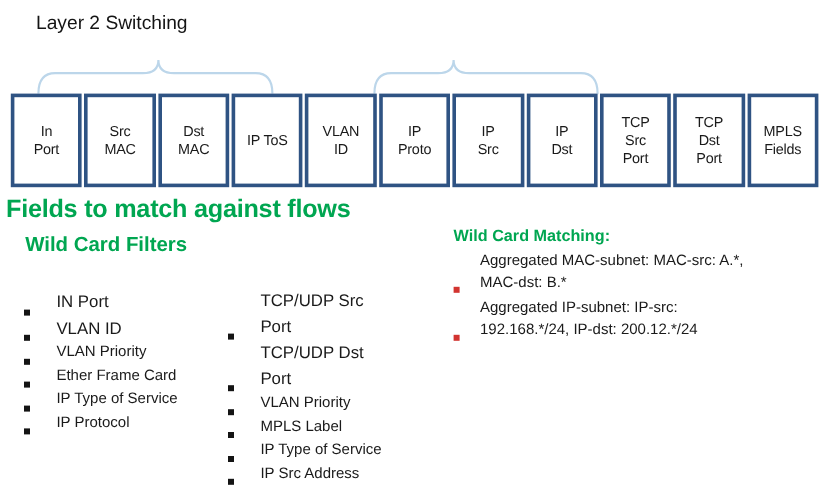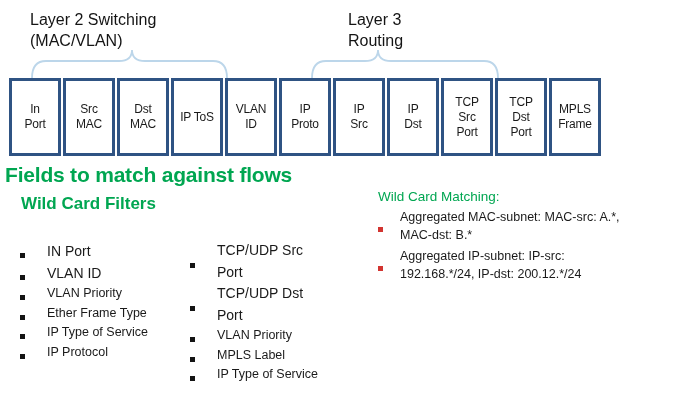--- a/index.html
+++ b/index.html
@@ -8,61 +8,56 @@
     font-family:"Liberation Sans",sans-serif;color:#1a1a1a;
   }
   
   .top-label{position:absolute;top:9px;font-size:16px;line-height:1.32;color:#141414;}
   .top-label-l2{left:30px;}
   .top-label-l3{left:348px;}
   
   .braces{position:absolute;left:0;top:0;width:689px;height:80px;}
   .braces path{stroke:var(--brace,#BCD6EA);stroke-width:1.8;fill:none;stroke-linecap:round;}
   
-  .fields-row{position:absolute;left:9px;top:78px;width:592px;height:78px;display:flex;gap:2px;}
+  .fields-row{position:absolute;left:9px;top:78px;width:673px;height:78px;display:flex;gap:2px;}
   .field-box{
     flex:1 1 0;border:3px solid var(--box-border,#2F5383);background:#fff;
     display:flex;align-items:center;justify-content:center;text-align:center;
   }
   .field-box span{font-size:12px;line-height:1.25;white-space:pre-line;letter-spacing:-.2px;}
   
   .main-heading{position:absolute;left:5px;top:163px;margin:0;font-size:21px;font-weight:bold;
     color:var(--heading-green,#00A651);letter-spacing:-.2px;}
   .sub-heading{position:absolute;left:21px;top:194px;margin:0;font-size:17px;font-weight:bold;
     color:var(--heading-green,#00A651);}
   
   ul.blist{list-style:none;margin:0;padding:0;}
-  ul.blist li{display:flex;align-items:center;}
+  ul.blist li{display:flex;align-items:flex-end;}
   .bullet{flex:0 0 auto;width:5px;height:5px;background:#141414;margin:8px 22px 0 0;}
   .list-left{position:absolute;left:20px;top:241px;width:165px;}
   .list-left li{font-size:12.5px;line-height:19.5px;}
   .list-left li.lg{font-size:14px;line-height:21.5px;}
   .list-mid{position:absolute;left:190px;top:240px;width:175px;}
   .list-mid li{font-size:12.5px;line-height:19.5px;}
   .list-mid li.lg{font-size:14px;line-height:21.5px;}
   .list-mid li span.txt{white-space:pre-line;}
   
   .wcm{position:absolute;left:378px;top:189px;width:305px;}
-  .wcm-heading{margin:0 0 4px 0;font-size:13.5px;font-weight:normal;color:var(--heading-green,#00A651);}
+  .wcm-heading{margin:0 0 4px 0;font-size:13.5px;font-weight:bold;color:var(--heading-green,#00A651);}
   .list-red li{font-size:12.5px;line-height:1.45;margin-bottom:3px;}
   .list-red .bullet{background:var(--bullet-red,#D23430);margin:6px 17px 0 0;}
   .list-red li span.txt{white-space:pre-line;}
 </style>
 </head>
 <body>
 
 <div class="slide">
 
   <div class="top-label top-label-l2">
     <div>Layer 2 Switching</div>
-    <div>(MAC/VLAN)</div>
-  </div>
-  <div class="top-label top-label-l3">
-    <div>Layer 3</div>
-    <div>Routing</div>
   </div>
 
   <svg class="braces" viewBox="0 0 689 80" aria-hidden="true">
     <path d="M 32 78 Q 32 61 46 61 L 119 61 Q 132 61 132 50 Q 132 61 145 61 L 213 61 Q 227 61 227 78"></path>
     <path d="M 312 78 Q 312 61 326 61 L 365 61 Q 378 61 378 50 Q 378 61 391 61 L 484 61 Q 498 61 498 78"></path>
   </svg>
 
   <div class="fields-row">
     <div class="field-box">
         <span>In
@@ -100,21 +95,21 @@
 Src
 Port</span>
       </div>
     <div class="field-box">
         <span>TCP
 Dst
 Port</span>
       </div>
     <div class="field-box">
         <span>MPLS
-Frame</span>
+Fields</span>
       </div>
   </div>
 
   <h1 class="main-heading">Fields to match against flows</h1>
   <h2 class="sub-heading">Wild Card Filters</h2>
 
   <ul class="blist list-left">
     <li class="lg">
         <span class="bullet"></span>
         <span class="txt">IN Port</span>
@@ -122,21 +117,21 @@
     <li class="lg">
         <span class="bullet"></span>
         <span class="txt">VLAN ID</span>
       </li>
     <li>
         <span class="bullet"></span>
         <span class="txt">VLAN Priority</span>
       </li>
     <li>
         <span class="bullet"></span>
-        <span class="txt">Ether Frame Type</span>
+        <span class="txt">Ether Frame Card</span>
       </li>
     <li>
         <span class="bullet"></span>
         <span class="txt">IP Type of Service</span>
       </li>
     <li>
         <span class="bullet"></span>
         <span class="txt">IP Protocol</span>
       </li>
   </ul>
@@ -157,20 +152,24 @@
         <span class="txt">VLAN Priority</span>
       </li>
     <li>
         <span class="bullet"></span>
         <span class="txt">MPLS Label</span>
       </li>
     <li>
         <span class="bullet"></span>
         <span class="txt">IP Type of Service</span>
       </li>
+    <li>
+        <span class="bullet"></span>
+        <span class="txt">IP Src Address</span>
+      </li>
   </ul>
 
   <div class="wcm">
     <h3 class="wcm-heading">Wild Card Matching:</h3>
     <ul class="blist list-red">
       <li>
           <span class="bullet"></span>
           <span class="txt">Aggregated MAC-subnet: MAC-src: A.*,
 MAC-dst: B.*</span>
         </li>

